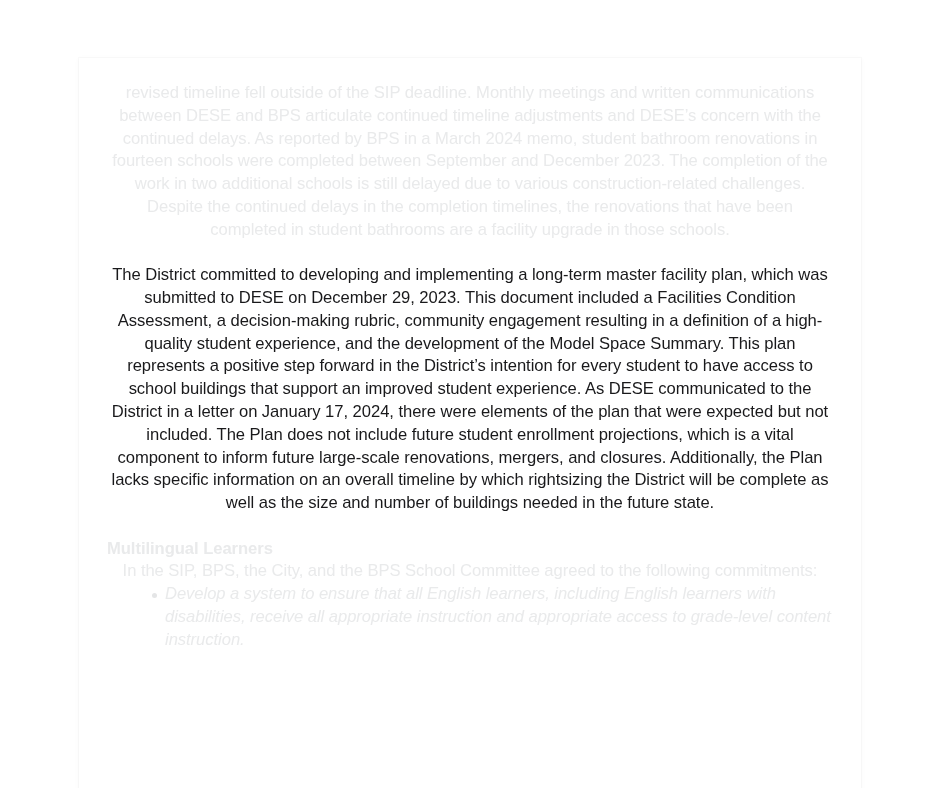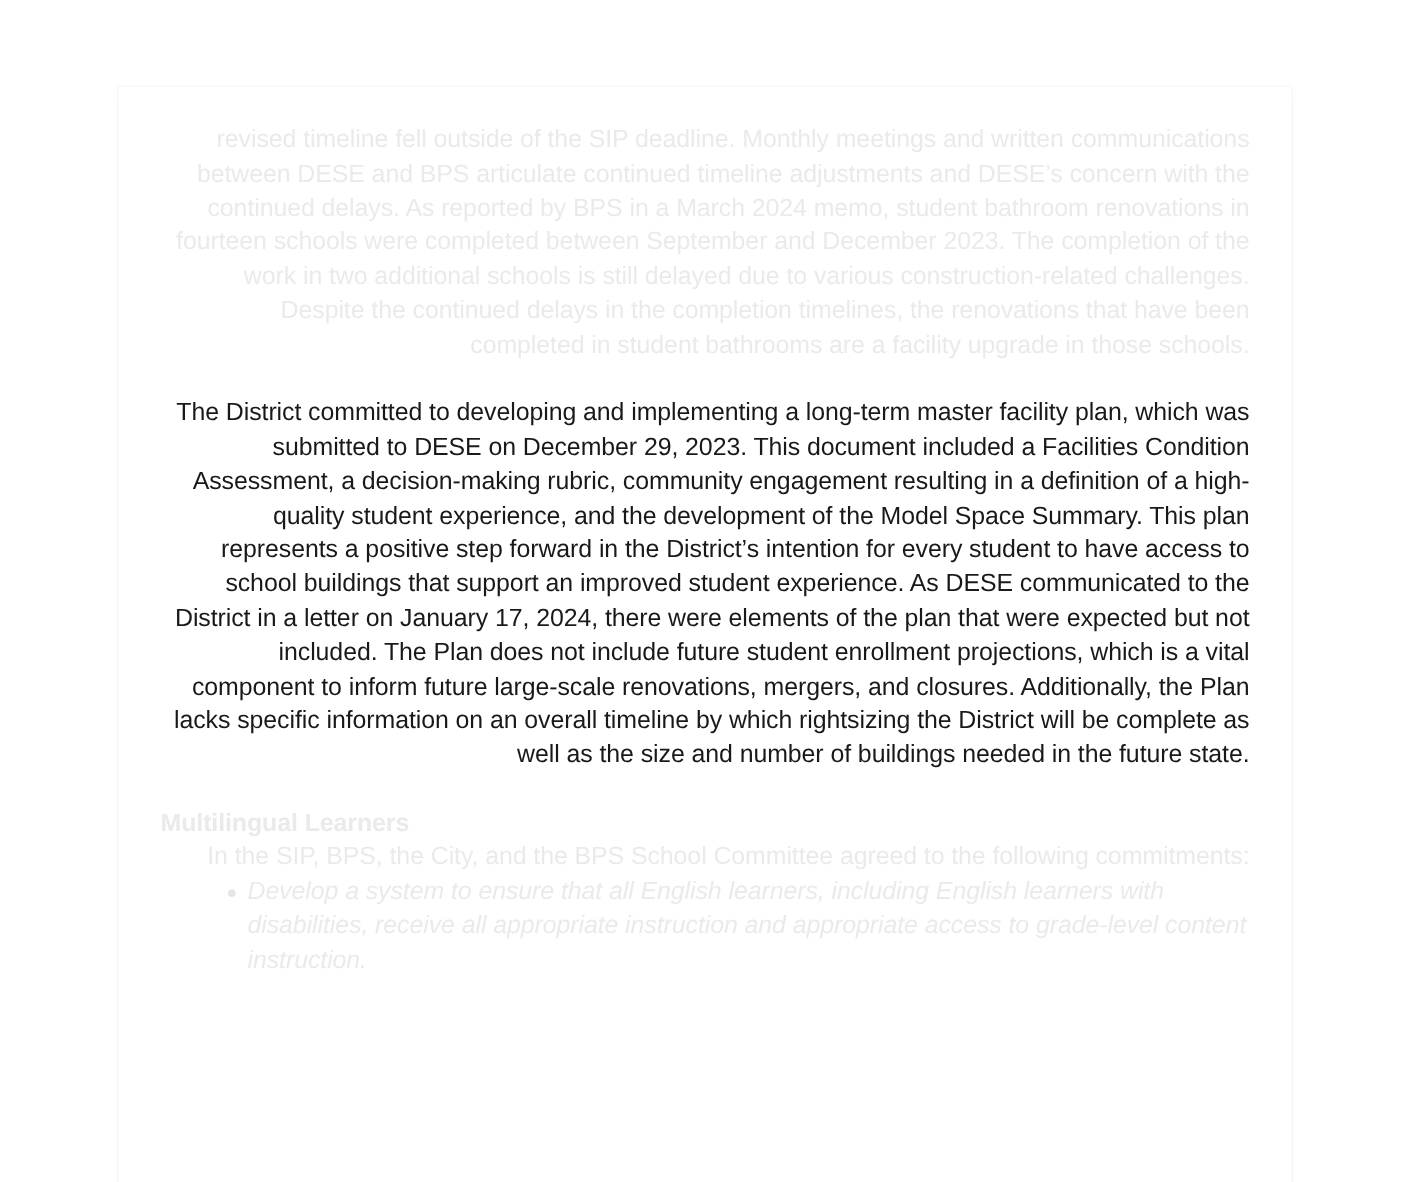--- a/index.html
+++ b/index.html
@@ -32,21 +32,21 @@
     top: 24px;
     width: 726px;
   }
 
   
   .para {
     font-size: 16.6px;
     line-height: 22.8px;
     letter-spacing: -0.05px;
     margin: 0;
-    text-align: right;
+    text-align: center;
   }
 
   .faded {
     color: #e9eaeb;
   }
 
   .active {
     color: #19191b;
   }
 

